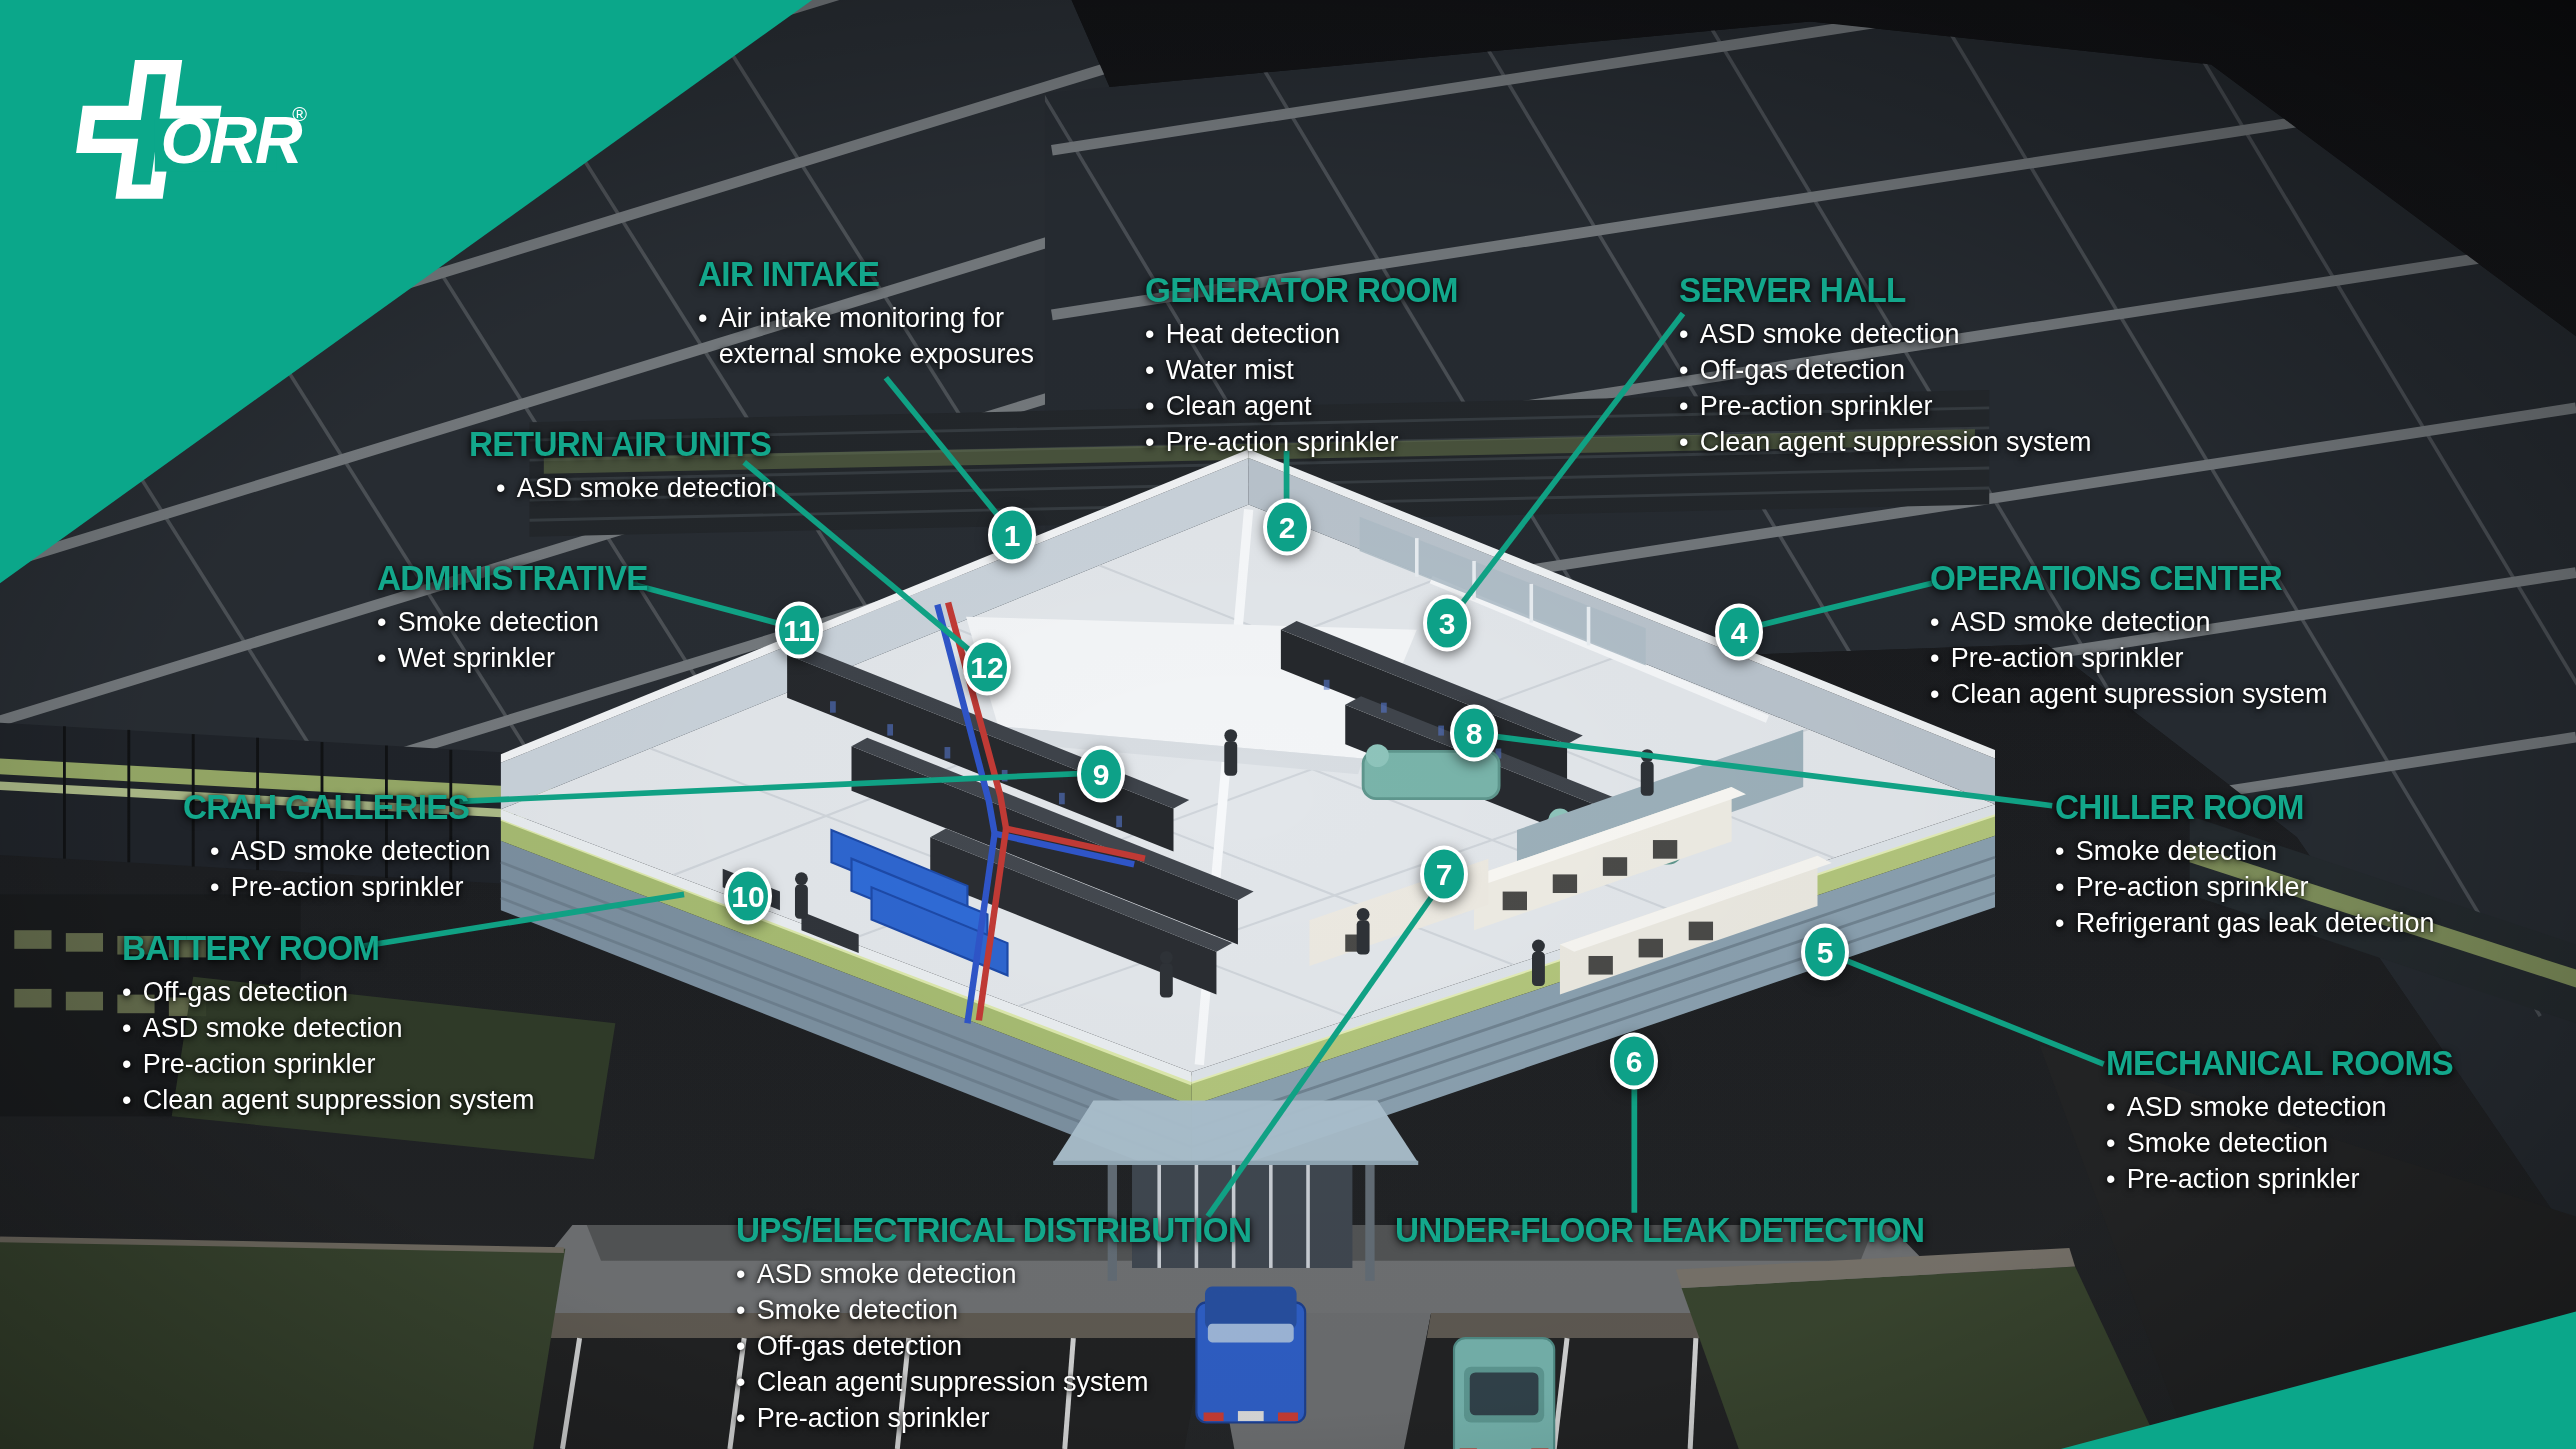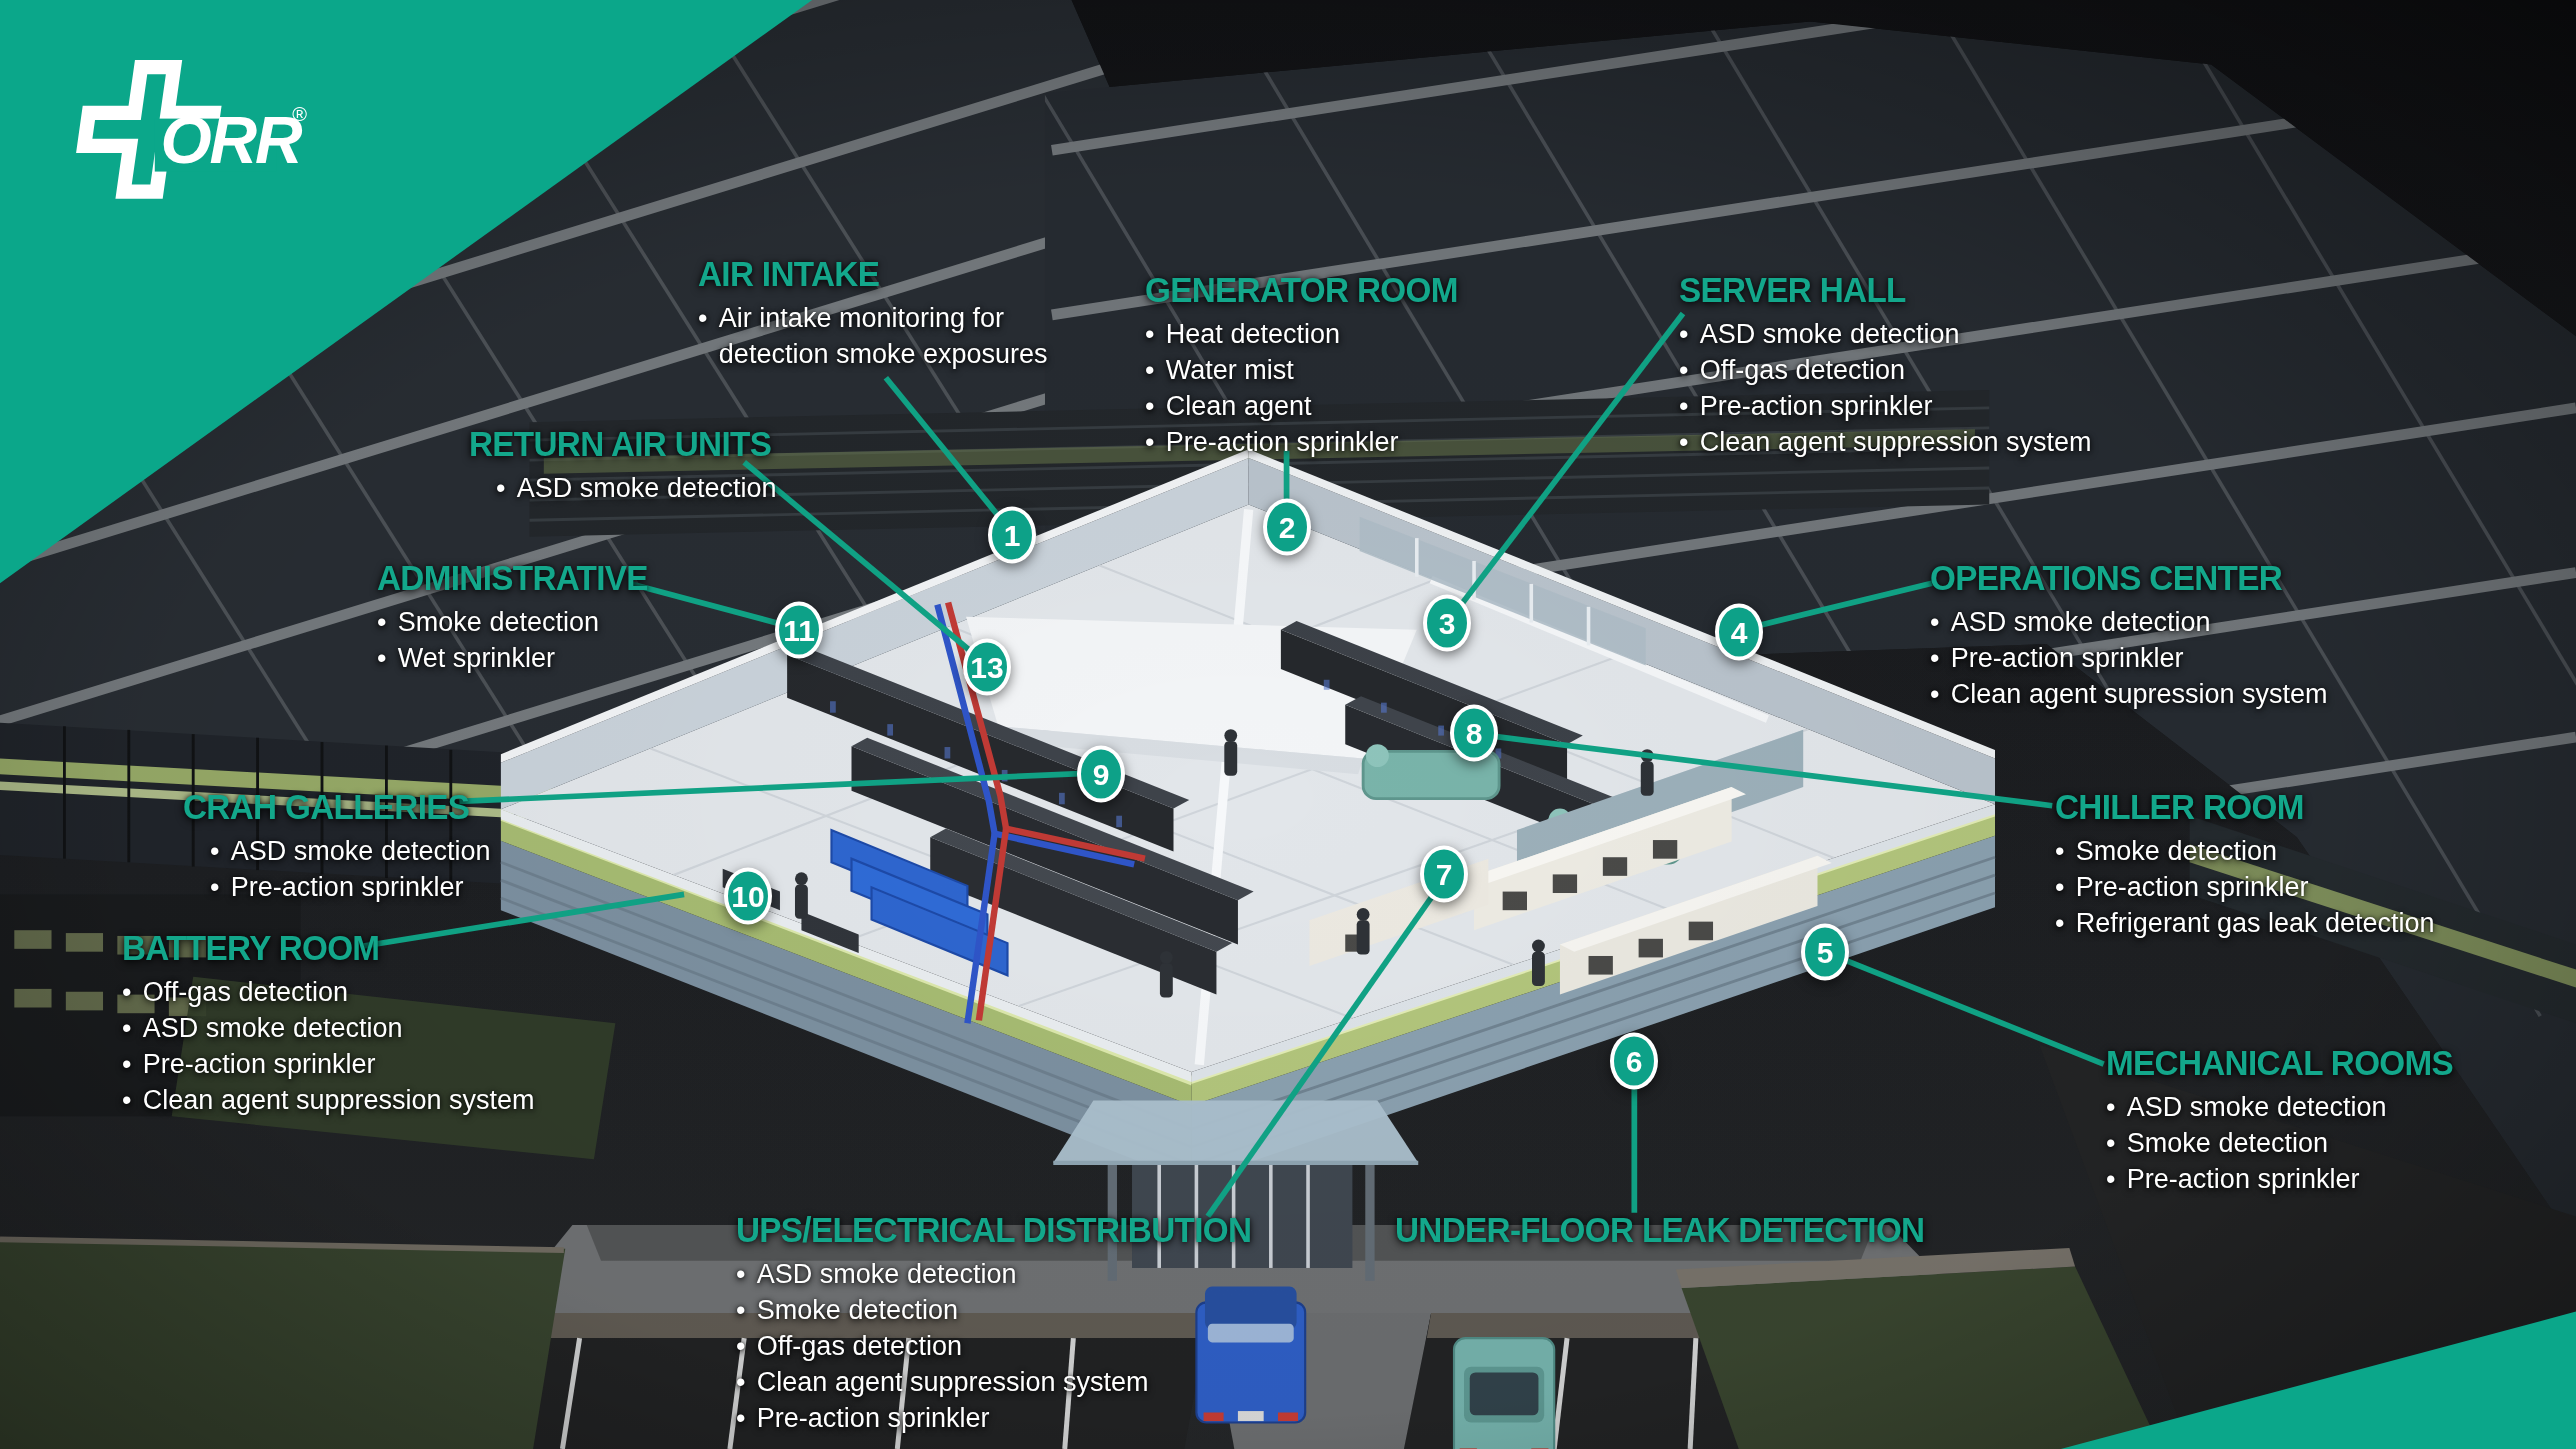--- a/index.html
+++ b/index.html
@@ -373,21 +373,21 @@
     <text x="330" y="104" font-size="28" fill="#ffffff">®</text>
   </svg>
 </div>
 
 <div class="callout" style="left:698px; top:256px;">
   <h2>AIR INTAKE</h2>
   <div class="items">
     <div class="item">
         <span class="dot">•</span>
         <span class="txt">Air intake monitoring for
-detection smoke exposures</span>
+external smoke exposures</span>
       </div>
   </div>
 </div>
 
 <div class="callout" style="left:1145px; top:272px;">
   <h2>GENERATOR ROOM</h2>
   <div class="items">
     <div class="item">
         <span class="dot">•</span>
         <span class="txt">Heat detection</span>
@@ -600,15 +600,15 @@
 <div class="marker" style="left:1101px; top:774px;">
     <span>9</span>
   </div>
 <div class="marker" style="left:727px;  top:896px;margin-left:21px;">
     <span>10</span>
   </div>
 <div class="marker" style="left:799px; top:630px;align-items:center;">
     <span>11</span>
   </div>
 <div class="marker" style="left:987px; top:667px;">
-    <span>13</span>
+    <span>12</span>
   </div>
 
 
 </body></html>

